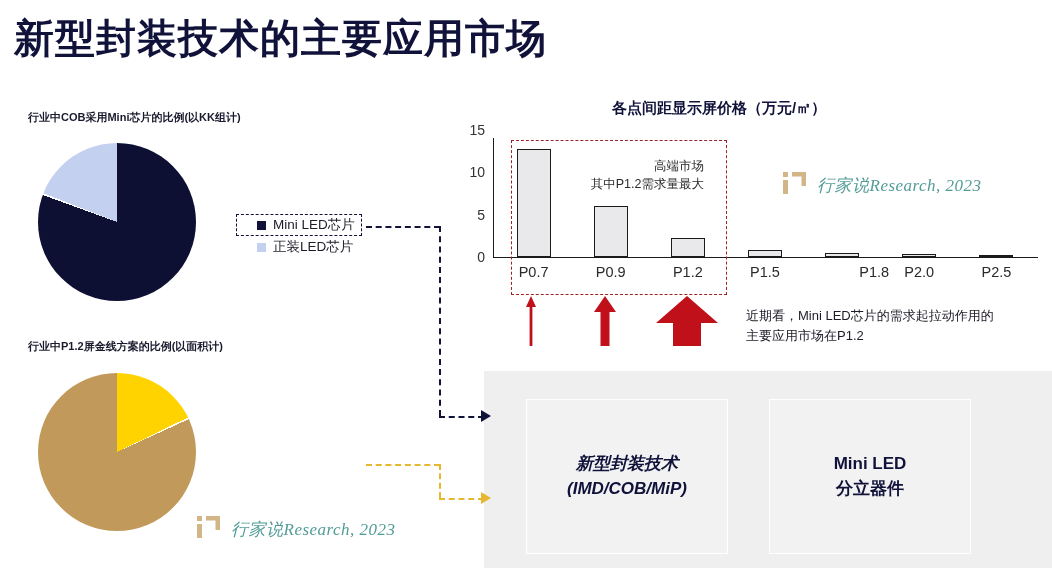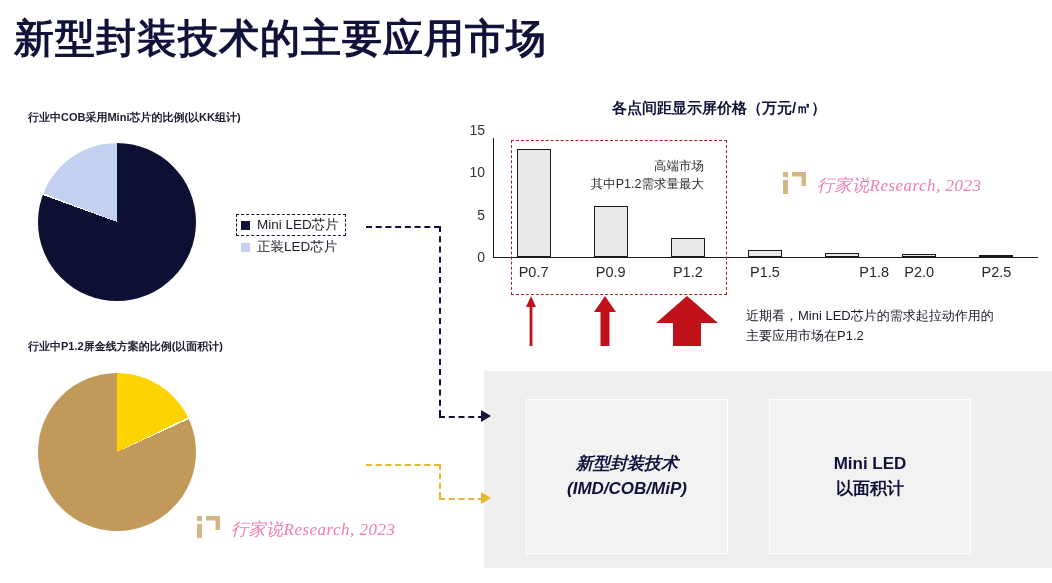--- a/index.html
+++ b/index.html
@@ -86,21 +86,21 @@
     font-size: 13.5px;
     color: #1c1c28;
     line-height: 1.0;
   }
   #legend1 { left: 236px; top: 214px; }
   #legend2 { left: 236px; top: 454px; }
   .legend-row {
     display: flex;
     align-items: center;
     height: 22px;
-    padding: 0 6px 0 4px;
+    padding: 0 6px 0 20px;
     box-sizing: border-box;
     white-space: nowrap;
   }
   .legend-row.boxed-dark {
     border: 1.3px dashed #11123a;
   }
   .legend-row.boxed-gold {
     border: 1.3px dashed #e8b730;
   }
   .legend-row.plain {
@@ -306,21 +306,21 @@
     display: flex;
     align-items: center;
     opacity: 0.72;
   }
   #wm-chart { left: 782px; top: 170px; }
   #wm-pie   { left: 196px; top: 514px; }
   .wm-text {
     font-family: "Liberation Serif", "DejaVu Serif", serif;
     font-style: italic;
     font-size: 17px;
-    color: #ec4899;
+    color: #0f766e;
     margin-left: 9px;
     white-space: nowrap;
     letter-spacing: 0.5px;
   }
   .wm-logo { flex: none; }
 </style>
 </head>
 <body>
 
 <div id="slide">
@@ -397,21 +397,21 @@
     </svg>
   </div>
 
   <div id="takeaway">近期看，Mini LED芯片的需求起拉动作用的
 主要应用市场在P1.2</div>
 
   <div id="gray-panel"></div>
   <div class="white-box" id="box-1">新型封装技术
 (IMD/COB/MiP)</div>
   <div class="white-box" id="box-2">Mini LED
-以面积计</div>
+分立器件</div>
 
   <div class="conn conn-h-dark" style="left:366px; top:226px; width:74px;"></div>
   <div class="conn conn-v-dark" style="left:439px; top:226px; height:190px;"></div>
   <div class="conn conn-h-dark" style="left:439px; top:416px; width:45px;"></div>
   <div class="arrowhead ah-dark" style="left:481px; top:410px;"></div>
 
   <div class="conn conn-h-gold" style="left:366px; top:464px; width:74px;"></div>
   <div class="conn conn-v-gold" style="left:439px; top:464px; height:34px;"></div>
   <div class="conn conn-h-gold" style="left:439px; top:498px; width:45px;"></div>
   <div class="arrowhead ah-gold" style="left:481px; top:492px;"></div>

